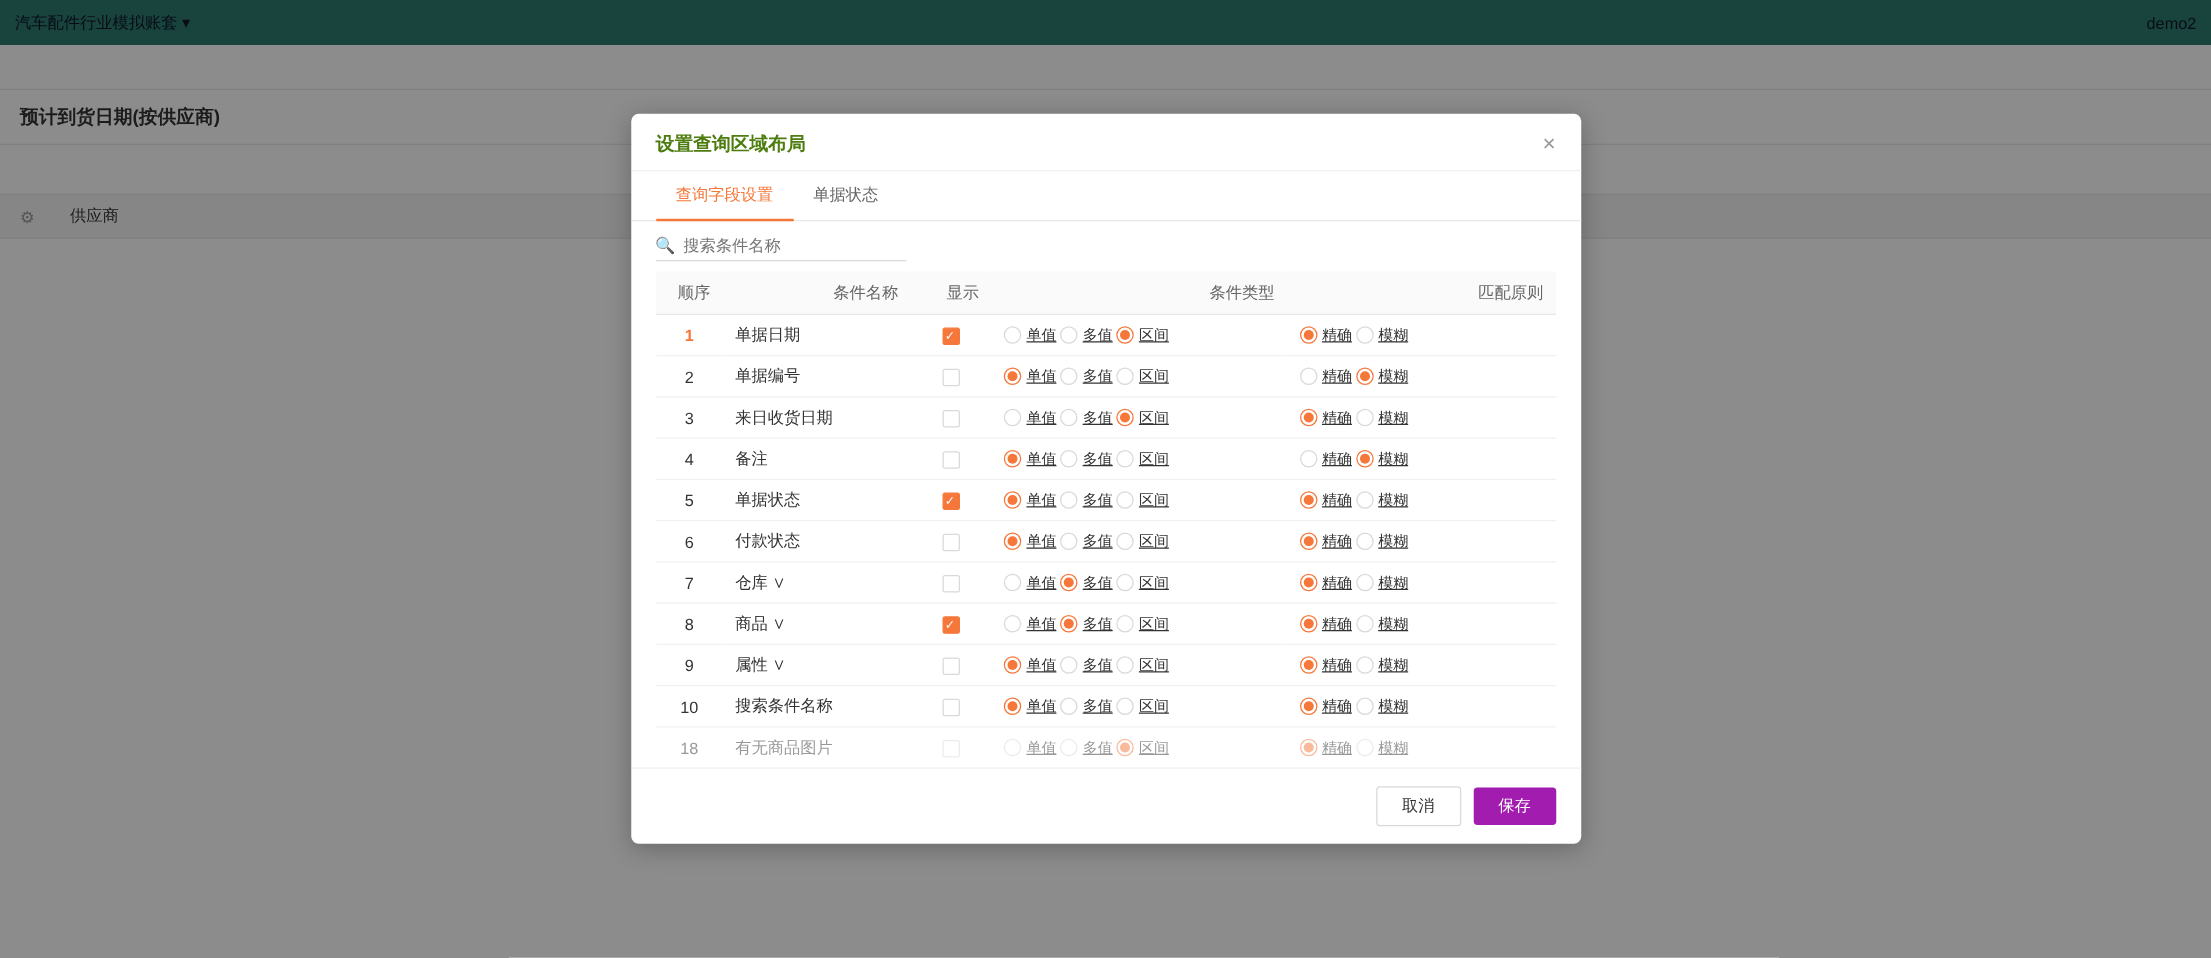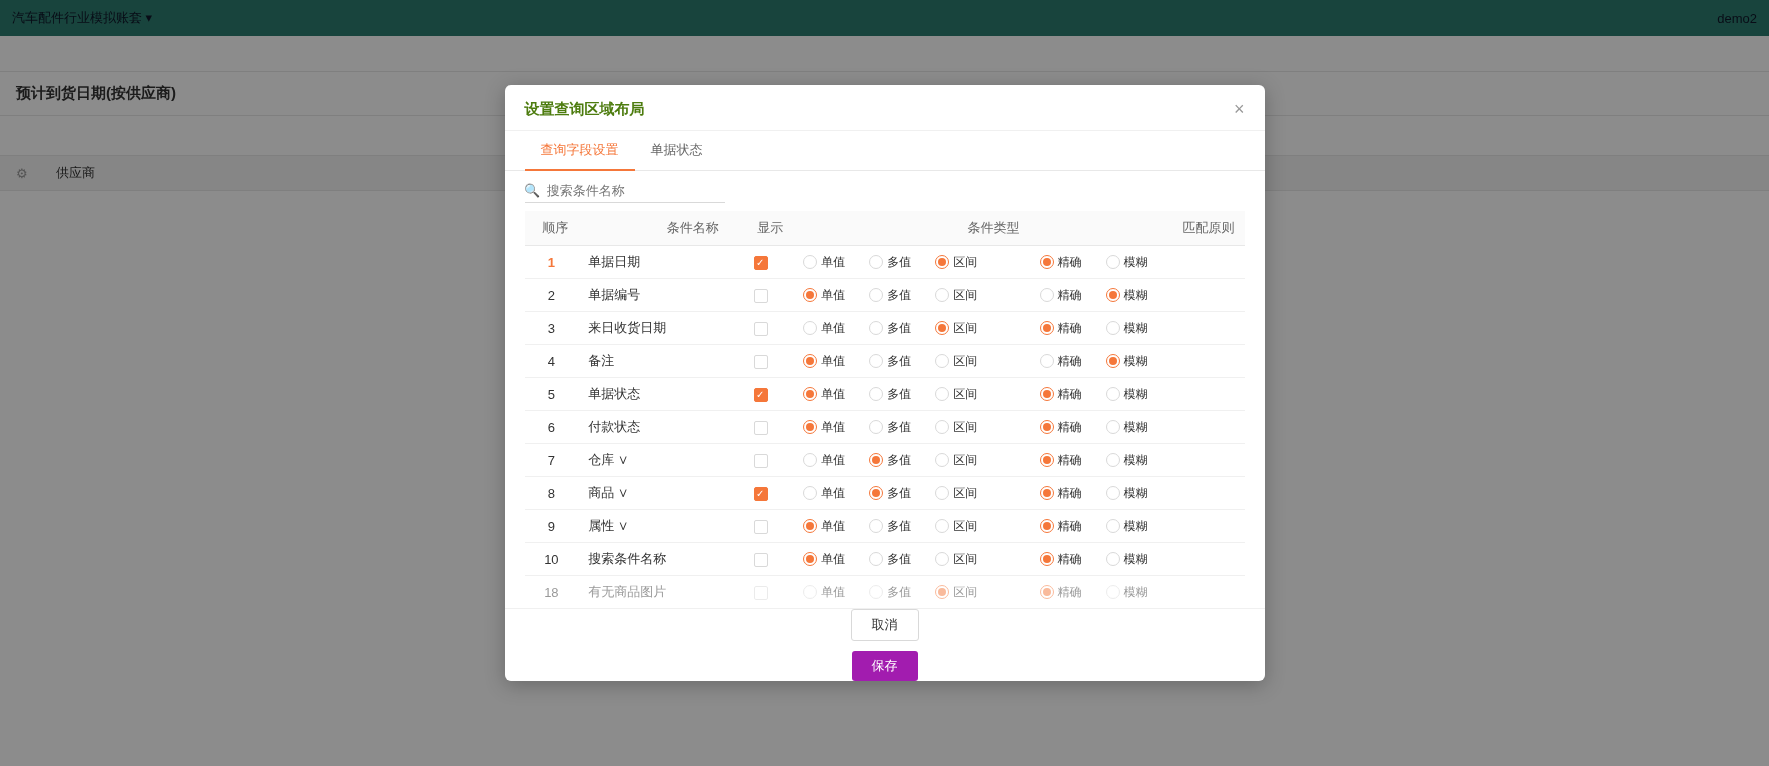--- a/index.html
+++ b/index.html
@@ -121,21 +121,21 @@
     .checkbox.checked::after {
       content: '✓';
       color: #fff;
       font-size: 10px;
       position: absolute;
       top: 0px;
       left: 1px;
     }
 
     
-    .radio-group { display: flex; align-items: center; gap: 24px; }
+    .radio-group { display: flex; align-items: center; gap: 3px; text-decoration: underline; }
     .radio-item { display: flex; align-items: center; gap: 4px; cursor: pointer; }
     .radio-dot {
       width: 14px; height: 14px;
       border-radius: 50%;
       border: 1px solid #d9d9d9;
       display: inline-block;
       position: relative;
       background: #fff;
     }
     .radio-dot.checked {
@@ -153,24 +153,23 @@
 
     
     .modal-table::-webkit-scrollbar { width: 6px; }
     .modal-table::-webkit-scrollbar-thumb { background: #ccc; border-radius: 3px; }
 
     
     .modal-footer {
       display: flex;
       justify-content: flex-end;
       align-items: center;
-      padding: 0 20px;
+      padding: 14px 20px;
       gap: 10px;
       border-top: 1px solid #f0f0f0;
-      flex-direction: column;
     }
     .btn-cancel {
       padding: 6px 20px; border: 1px solid #d9d9d9; background: #fff;
       border-radius: 3px; cursor: pointer; font-size: 13px; color: #333;
     }
     .btn-save {
       padding: 6px 20px; border: none; background: #a21caf;
       border-radius: 3px; cursor: pointer; font-size: 13px; color: #fff;
     }
 

